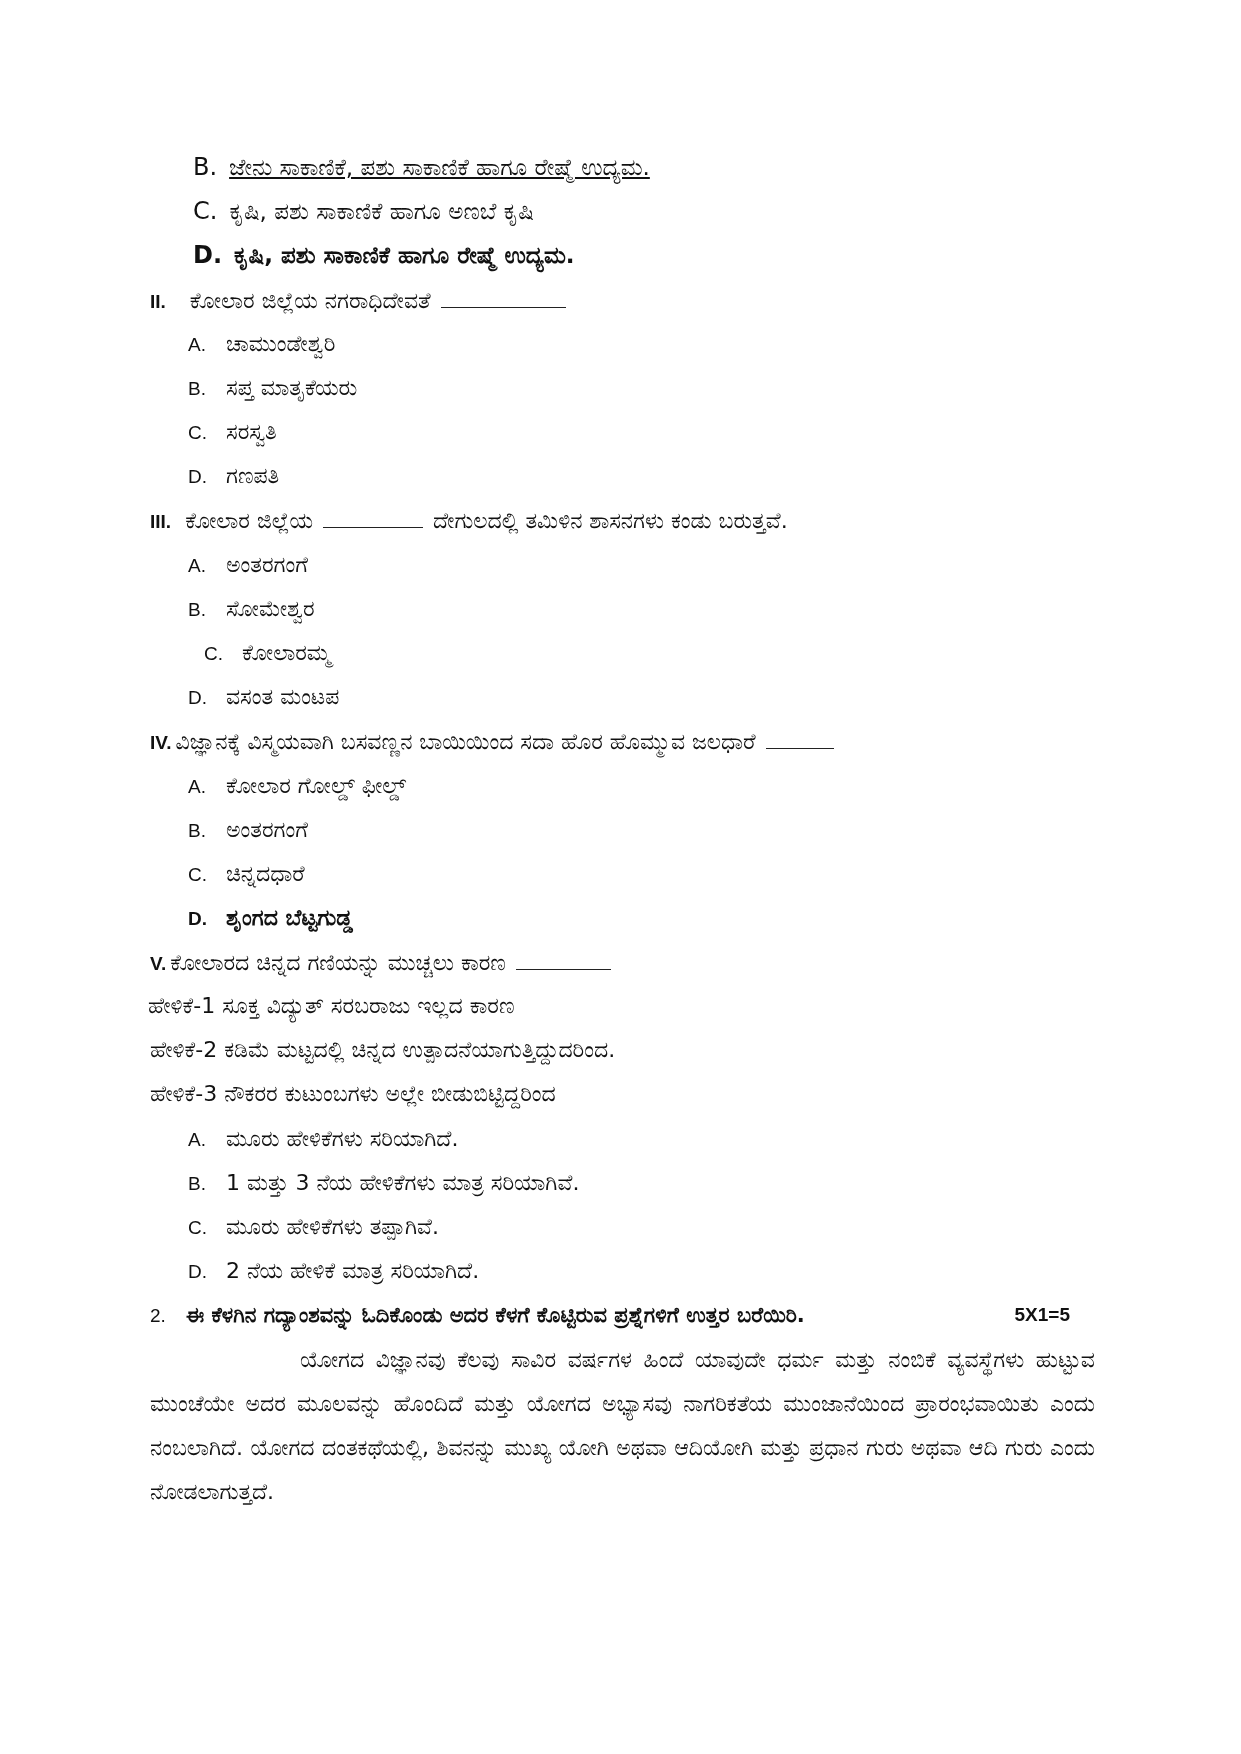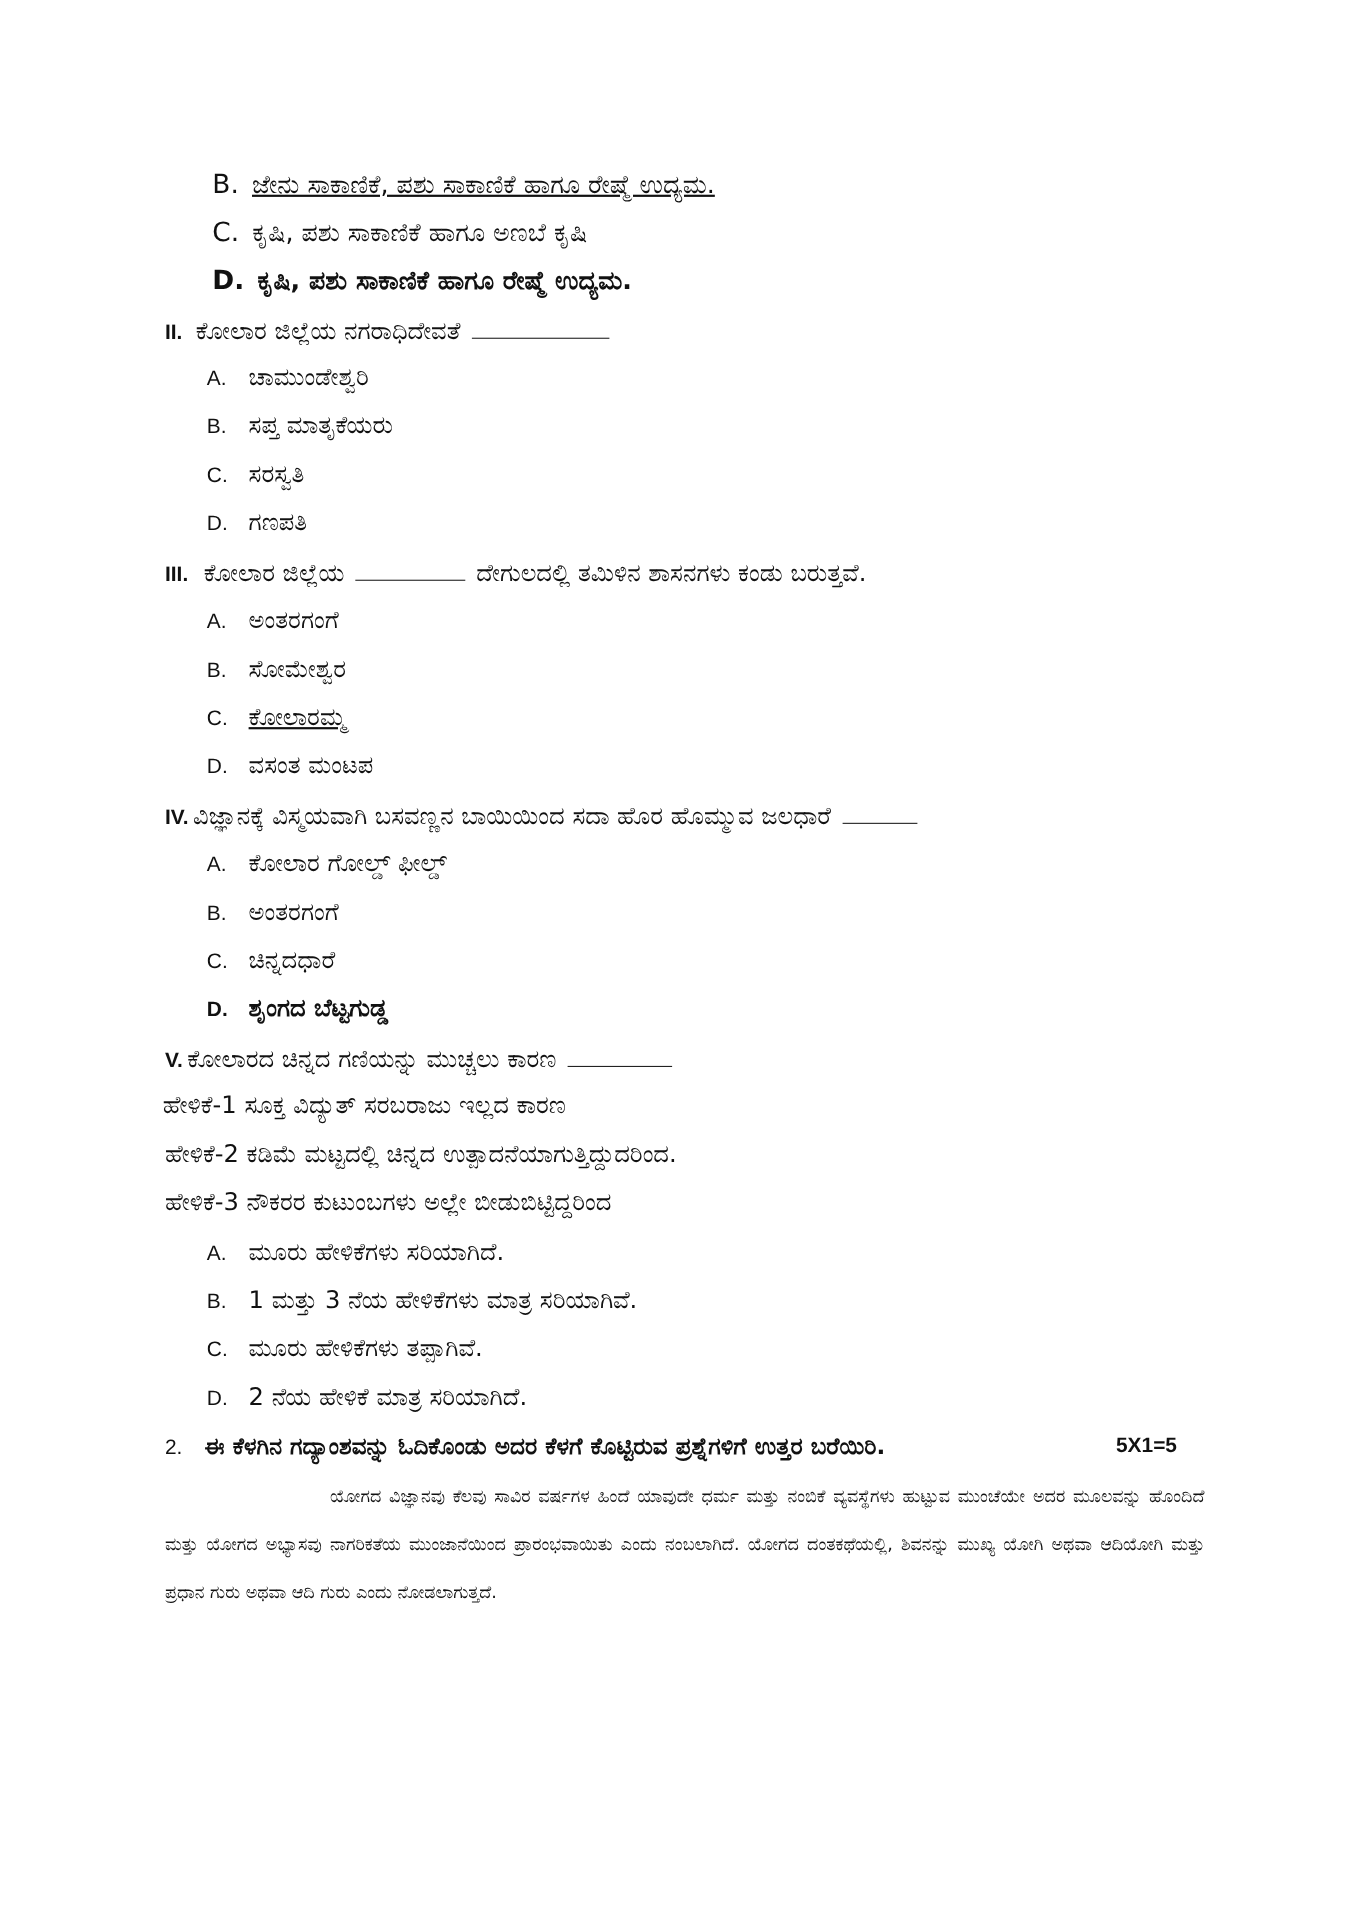--- a/index.html
+++ b/index.html
@@ -2,25 +2,25 @@
 <html><head>
 <meta charset="utf-8">
 <style>
   html, body { margin: 0; padding: 0; background: #ffffff; }
   body { width: 1241px; height: 1754px; position: relative; overflow: hidden;
          font-family: "DejaVu Sans", "Liberation Sans", sans-serif; color: #111; }
   .line { position: absolute; white-space: nowrap; font-size: 22px; line-height: 30px; }
   .opt-big { font-size: 23px; }
   .opt-big .lbl { font-family: "DejaVu Sans", sans-serif; font-size: 24px; margin-right: 12px; display:inline-block; }
   .opt .lbl { font-family: "Liberation Sans", sans-serif; font-size: 19px; display:inline-block; width: 38px; }
-  .q .num { font-family: "Liberation Sans", sans-serif; font-weight: bold; font-size: 19px; margin-right: 12px; }
+  .q .num { font-family: "Liberation Sans", sans-serif; font-weight: bold; font-size: 19px; margin-right: 24px; }
   .blank { display: inline-block; border-bottom: 1.5px solid #222; height: 22px; vertical-align: baseline; margin-left: 10px; }
   .bold { font-weight: bold; }
   .marks { font-family: "Liberation Sans", sans-serif; font-weight: bold; font-size: 19px; position:absolute; right: 0; margin-left: 13px; }
-  .para { position: absolute; left: 150px; width: 945px; font-size: 16px; line-height: 44px; text-align: justify; }
+  .para { position: absolute; left: 150px; width: 945px; font-size: 22px; line-height: 44px; text-align: justify; }
   .para .first { display:inline-block; width: 150px; }
 </style>
 </head>
 <body>
 
 <div class="line opt-big" style="left:193px; top:152px;text-decoration:underline;">
   <span class="lbl">B.</span><span>ಜೇನು ಸಾಕಾಣಿಕೆ, ಪಶು ಸಾಕಾಣಿಕೆ ಹಾಗೂ ರೇಷ್ಮೆ ಉದ್ಯಮ.</span>
 </div>
 <div class="line opt-big" style="left:193px; top:196px;">
   <span class="lbl">C.</span><span>ಕೃಷಿ, ಪಶು ಸಾಕಾಣಿಕೆ ಹಾಗೂ ಅಣಬೆ ಕೃಷಿ</span>
@@ -35,21 +35,21 @@
 <div class="line opt" style="left:188px; top:329px;"><span class="lbl">A.</span><span>ಚಾಮುಂಡೇಶ್ವರಿ</span></div>
 <div class="line opt" style="left:188px; top:373px;"><span class="lbl">B.</span><span>ಸಪ್ತ ಮಾತೃಕೆಯರು</span></div>
 <div class="line opt" style="left:188px; top:417px;"><span class="lbl">C.</span><span>ಸರಸ್ವತಿ</span></div>
 <div class="line opt" style="left:188px; top:461px;"><span class="lbl">D.</span><span>ಗಣಪತಿ</span></div>
 
 <div class="line q" style="left:150px; top:505px;">
   <span class="num" style="margin-right:14px;">III.</span><span>ಕೋಲಾರ ಜಿಲ್ಲೆಯ</span><span class="blank" style="width:100px; margin-right:10px;"></span><span>ದೇಗುಲದಲ್ಲಿ ತಮಿಳಿನ ಶಾಸನಗಳು ಕಂಡು ಬರುತ್ತವೆ.</span>
 </div>
 <div class="line opt" style="left:188px; top:550px;"><span class="lbl">A.</span><span>ಅಂತರಗಂಗೆ</span></div>
 <div class="line opt" style="left:188px; top:594px;"><span class="lbl">B.</span><span>ಸೋಮೇಶ್ವರ</span></div>
-<div class="line opt" style="left:188px; top:638px;text-decoration:underline;"><span class="lbl">C.</span><span>ಕೋಲಾರಮ್ಮ</span></div>
+<div class="line opt" style="left:204px; top:638px;"><span class="lbl">C.</span><span>ಕೋಲಾರಮ್ಮ</span></div>
 <div class="line opt" style="left:188px; top:682px;"><span class="lbl">D.</span><span>ವಸಂತ ಮಂಟಪ</span></div>
 
 <div class="line q" style="left:150px; top:726px;">
   <span class="num" style="margin-right:4px;">IV.</span><span>ವಿಜ್ಞಾನಕ್ಕೆ ವಿಸ್ಮಯವಾಗಿ ಬಸವಣ್ಣನ ಬಾಯಿಯಿಂದ ಸದಾ ಹೊರ ಹೊಮ್ಮುವ ಜಲಧಾರೆ</span><span class="blank" style="width:68px;"></span>
 </div>
 <div class="line opt" style="left:188px; top:771px;"><span class="lbl">A.</span><span>ಕೋಲಾರ ಗೋಲ್ಡ್ ಫೀಲ್ಡ್</span></div>
 <div class="line opt" style="left:188px; top:815px;"><span class="lbl">B.</span><span>ಅಂತರಗಂಗೆ</span></div>
 <div class="line opt" style="left:188px; top:859px;"><span class="lbl">C.</span><span>ಚಿನ್ನದಧಾರೆ</span></div>
 <div class="line opt" style="left:188px; top:903px;font-weight:bold;"><span class="lbl">D.</span><span>ಶೃಂಗದ ಬೆಟ್ಟಗುಡ್ಡ</span></div>
 

